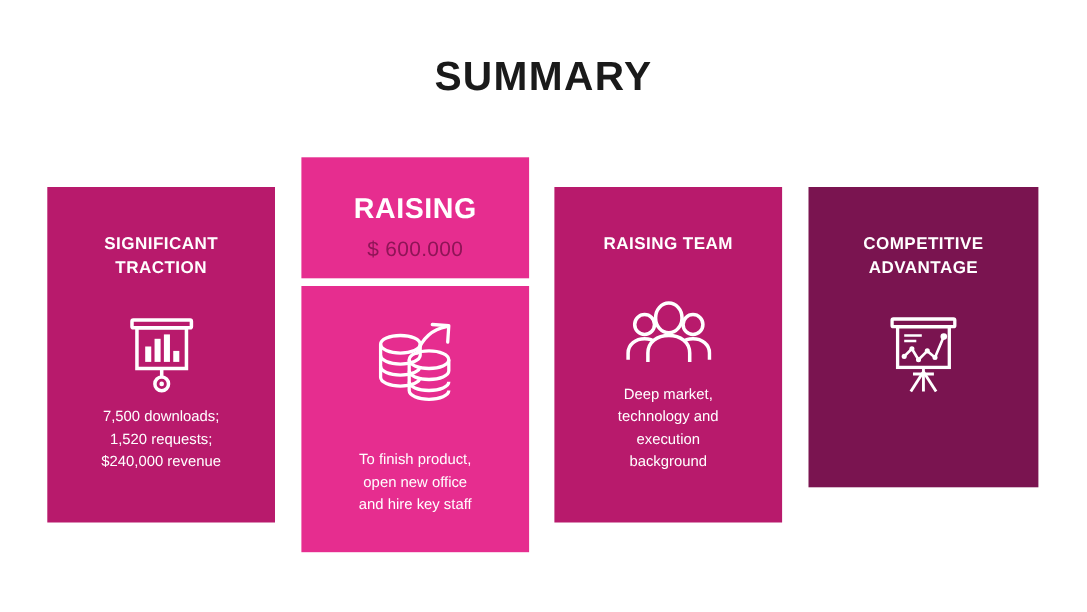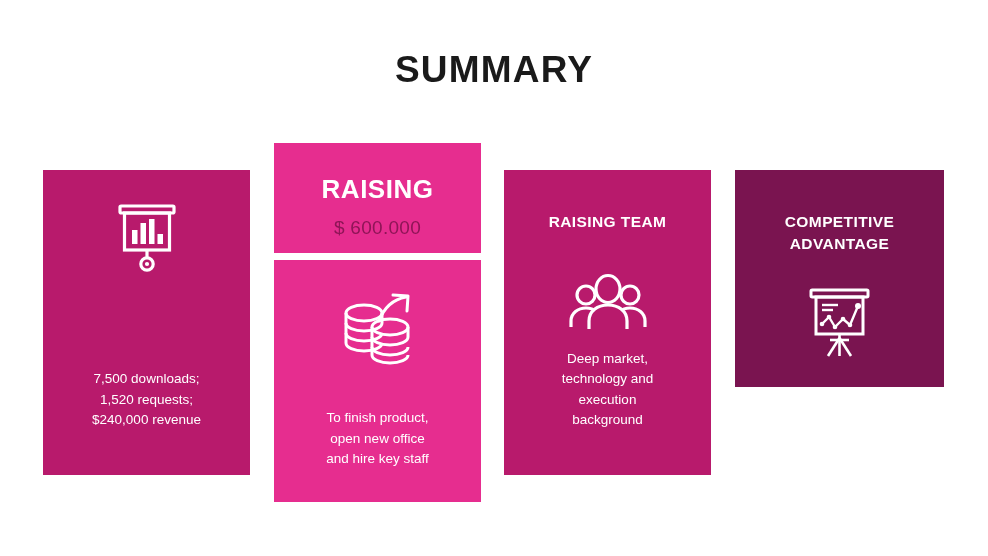--- a/index.html
+++ b/index.html
@@ -26,21 +26,21 @@
     display:flex;
     flex-direction:column;
     align-items:center;
   }
 
   
   #card-traction   { left:43px;  top:170px; width:207px; height:305px; background:#b81a6c; }
   #card-raising-top{ left:274px; top:143px; width:207px; height:110px; background:#e62d8f; }
   #card-raising-bot{ left:274px; top:260px; width:207px; height:242px; background:#e62d8f; }
   #card-team       { left:504px; top:170px; width:207px; height:305px; background:#b81a6c; }
-  #card-advantage  { left:735px; top:170px; width:209px; height:217px; background:#7a1450; }
+  #card-advantage  { left:735px; top:170px; width:209px; height:273px; background:#7a1450; }
 
   .card-title {
     font-size:15.5px;
     font-weight:bold;
     color:#ffffff;
     text-align:center;
     line-height:1.42;
     letter-spacing:0.4px;
     margin-top:41px;
     padding:0 10px;
@@ -83,20 +83,22 @@
   #card-raising-bot .card-body { margin-bottom:52px;margin-top:44px; }
 </style>
 </head>
 <body>
 
 <div class="slide">
 
   <div class="slide-title">SUMMARY</div>
 
   <div class="card" id="card-traction">
+    <div class="card-title">SIGNIFICANT
+TRACTION</div>
     <div class="icon-wrap">
       <svg width="72" height="74" viewBox="0 0 72 74" fill="none" stroke="#ffffff" stroke-width="3.2">
         <rect x="9" y="4" width="54" height="7" rx="1.2"></rect>
         <rect x="13.5" y="11" width="45" height="37"></rect>
         <line x1="36" y1="48" x2="36" y2="56.5"></line>
         <circle cx="36" cy="62" r="6.2"></circle>
         <circle cx="36" cy="62" r="2.1" fill="#ffffff" stroke="none"></circle>
         <rect x="21" y="28" width="5.5" height="14" fill="#ffffff" stroke="none"></rect>
         <rect x="29.5" y="21" width="5.5" height="21" fill="#ffffff" stroke="none"></rect>
         <rect x="38" y="17" width="5.5" height="25" fill="#ffffff" stroke="none"></rect>

